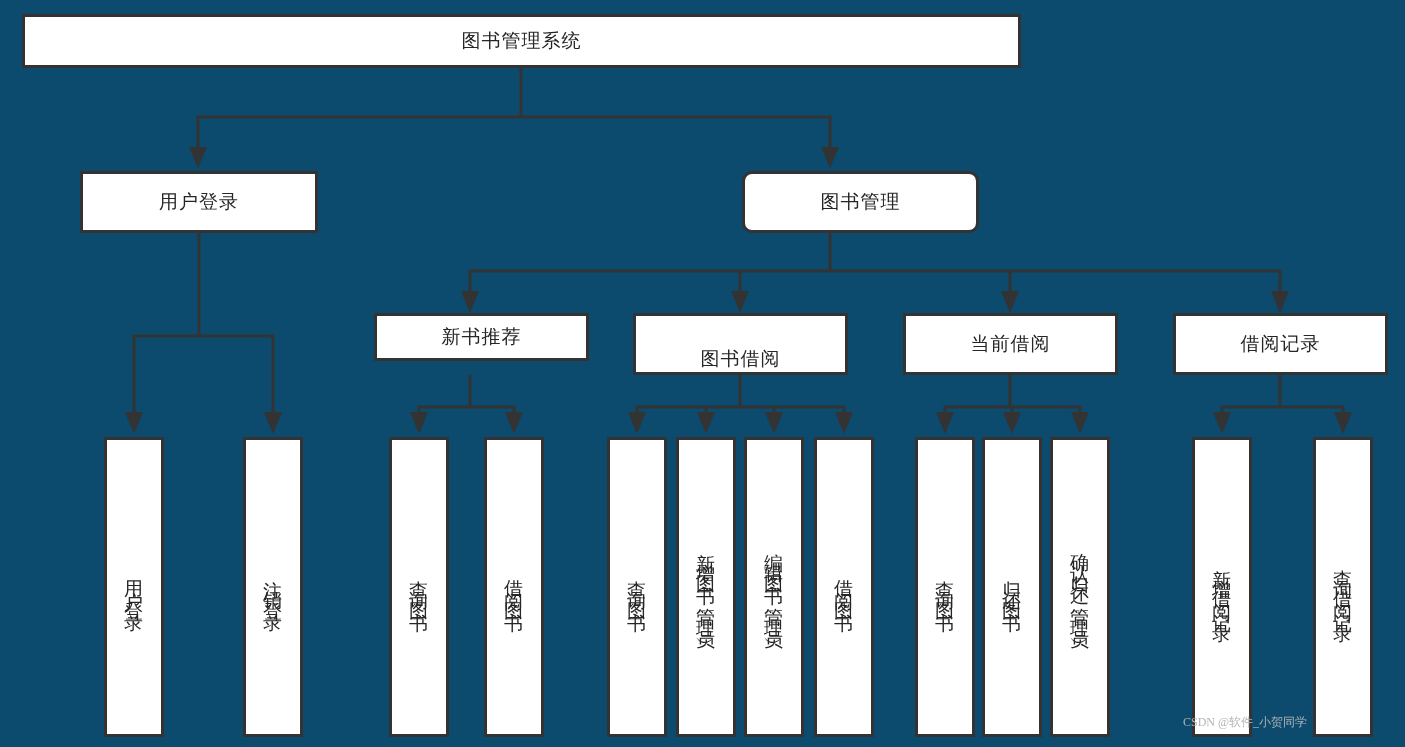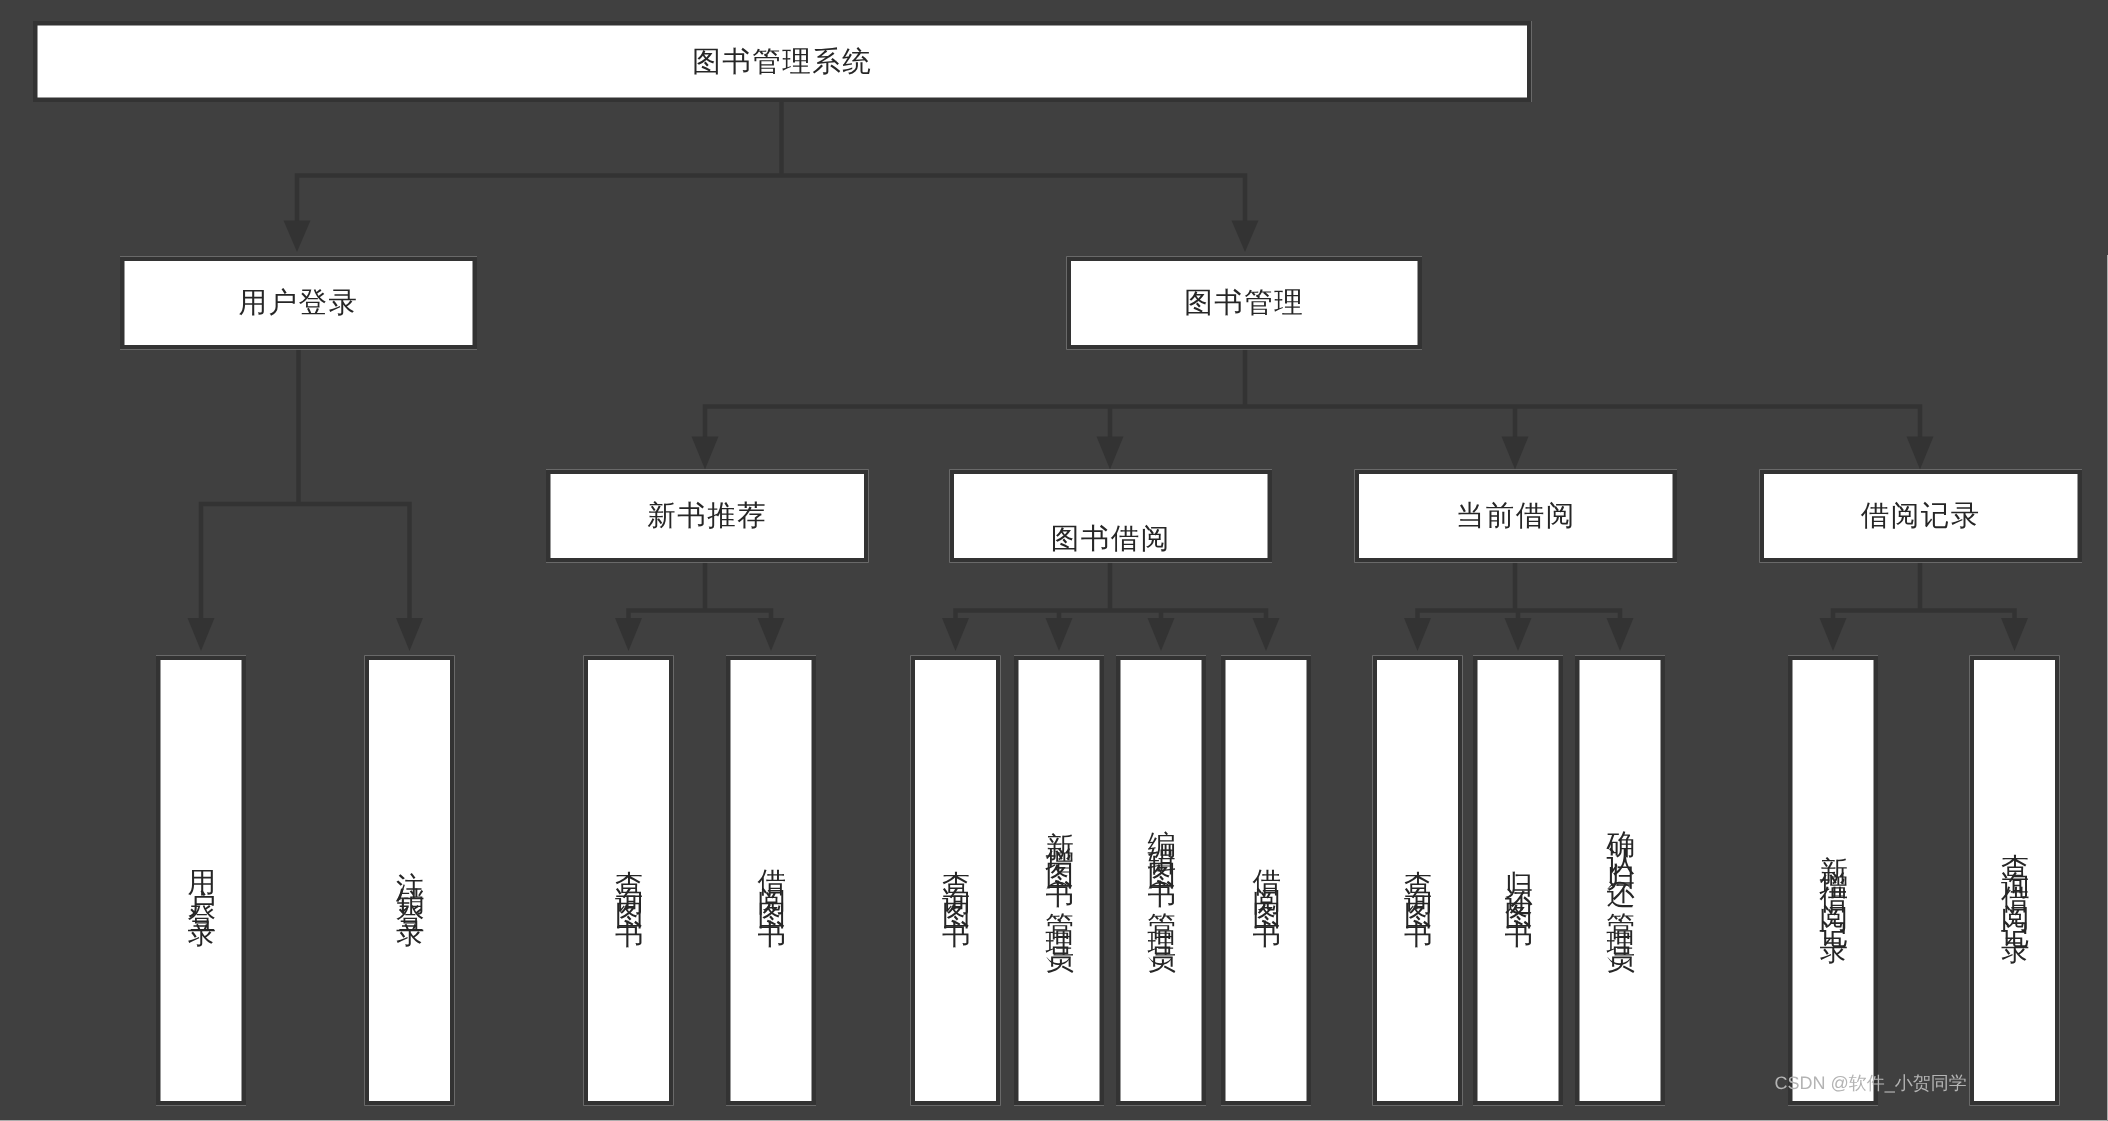--- a/index.html
+++ b/index.html
@@ -1,21 +1,21 @@
 <!DOCTYPE html>
 <html><head>
 <meta charset="utf-8">
 <style>
   html, body { margin: 0; padding: 0; background: #ffffff; }
   .canvas {
     position: relative;
     width: 1405px;
     height: 747px;
-    background: #404040;
-    font-family: Liberation Sans, sans-serif;
+    background: #0c4a6e;
+    font-family: Liberation Serif, serif;
     overflow: hidden;
   }
   .wires {
     position: absolute;
     left: 0; top: 0;
     width: 1405px; height: 747px;
   }
   .node {
     position: absolute;
     box-sizing: border-box;
@@ -34,22 +34,22 @@
   .node.vert .vtext {
     writing-mode: vertical-rl;
     text-orientation: mixed;
     letter-spacing: 11px;
     line-height: 1;
     font-size: 19px;
   }
   
   .n-root           { left: 22px;   top: 14px;  width: 999px; height: 54px; }
   .n-user-login     { left: 80px;   top: 171px; width: 238px; height: 62px; }
-  .n-book-mgmt      { left: 711px;  top: 171px; width: 237px; height: 62px; }
-  .n-new-book-rec   { left: 364px;  top: 313px; width: 215px; height: 62px; }
+  .n-book-mgmt      { left: 742px;  top: 171px; width: 237px; height: 62px; border-radius: 10px; }
+  .n-new-book-rec   { left: 374px;  top: 313px; width: 215px; height: 48px; }
   .n-book-borrow    { left: 633px;  top: 313px; width: 215px; height: 62px; align-items: flex-end; }
   .n-current-borrow { left: 903px;  top: 313px; width: 215px; height: 62px; }
   .n-borrow-record  { left: 1173px; top: 313px; width: 215px; height: 62px; }
   
   .leaf { top: 437px; width: 60px; height: 300px; }
   .l-user-login     { left: 104px; }
   .l-logout         { left: 243px; }
   .l-query1         { left: 389px; }
   .l-borrow1        { left: 484px; }
   .l-query2         { left: 607px; }

